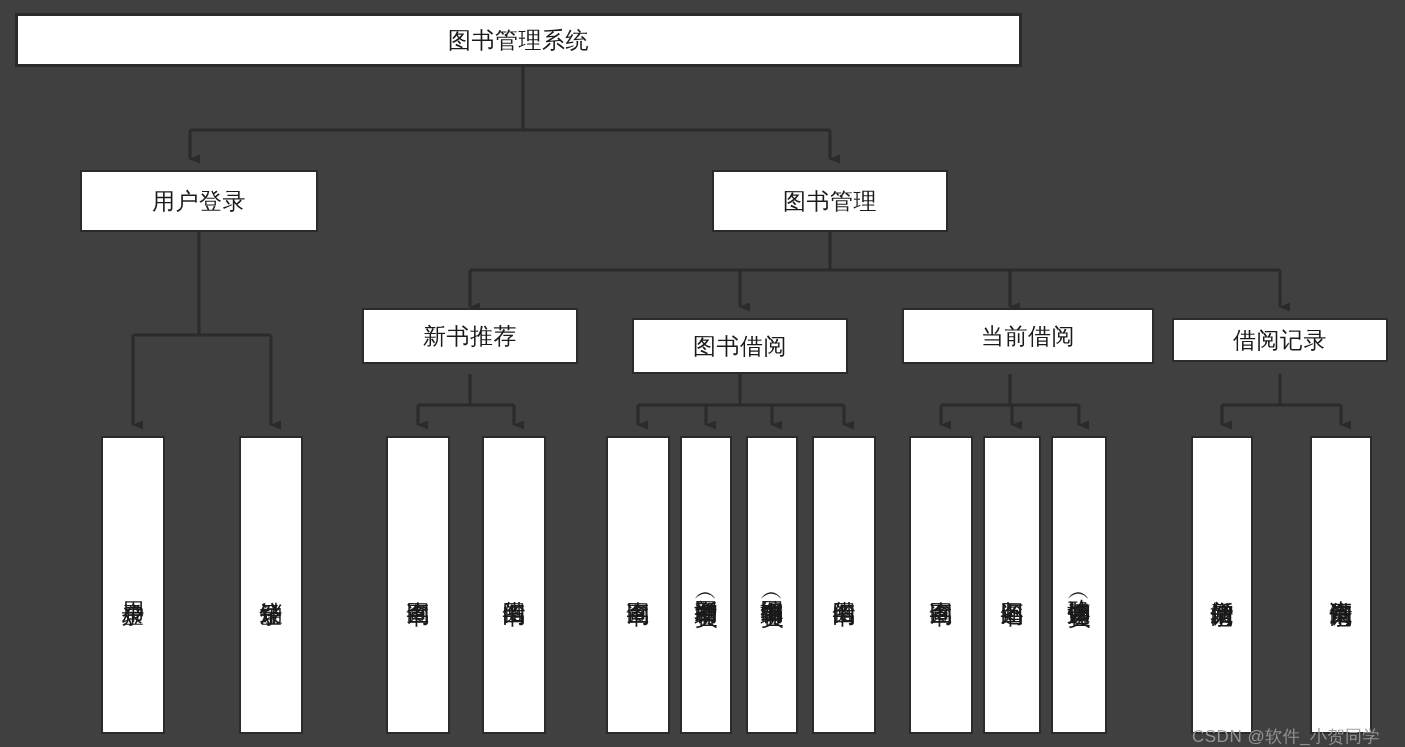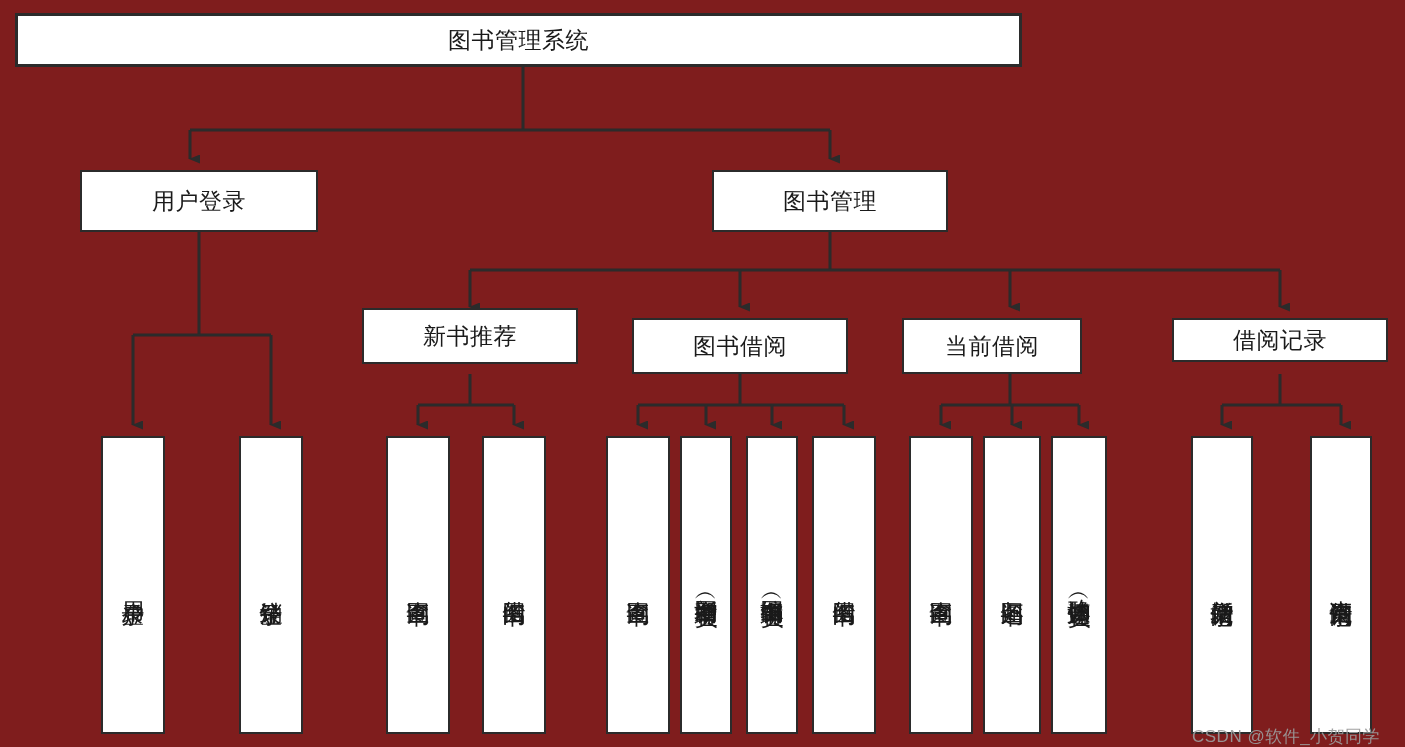--- a/index.html
+++ b/index.html
@@ -8,21 +8,21 @@
     padding: 0;
     background: #ffffff;
   }
   body {
     font-family: "Liberation Sans", "DejaVu Sans", sans-serif;
   }
   #diagram-root {
     position: relative;
     width: 1405px;
     height: 747px;
-    background: #7f1d1d;
+    background: #404040;
     overflow: hidden;
   }
   #connector-layer {
     position: absolute;
     left: 0;
     top: 0;
     width: 1405px;
     height: 747px;
     pointer-events: none;
   }
@@ -127,21 +127,21 @@
   <div class="node lvl2" style="left: 712px; top: 170px; width: 236px; height: 62px;">
     <span class="node-label">图书管理</span>
   </div>
 
   <div class="node lvl3" style="left: 362px; top: 308px; width: 216px; height: 56px;">
     <span class="node-label">新书推荐</span>
   </div>
   <div class="node lvl3" style="left: 632px; top: 318px; width: 216px; height: 56px;">
     <span class="node-label">图书借阅</span>
   </div>
-  <div class="node lvl3" style="left: 902px; top: 318px; width: 180px; height: 56px;">
+  <div class="node lvl3" style="left: 902px; top: 308px; width: 252px; height: 56px;">
     <span class="node-label">当前借阅</span>
   </div>
   <div class="node lvl3" style="left: 1172px; top: 318px; width: 216px; height: 44px;">
     <span class="node-label">借阅记录</span>
   </div>
 
   <div class="node leaf" style="left: 101px; top: 436px; width: 64px; height: 298px;">
     <span class="node-label">用户登录</span>
   </div>
   <div class="node leaf" style="left: 239px; top: 436px; width: 64px; height: 298px;">

